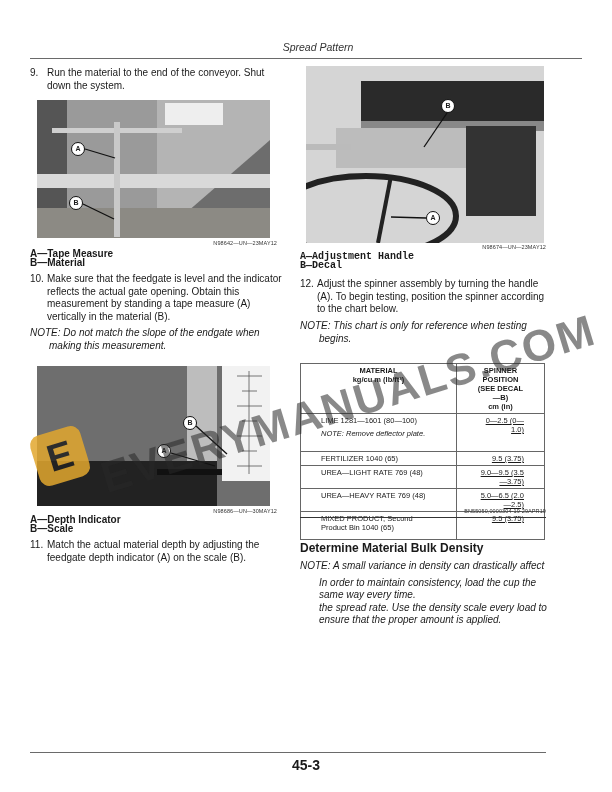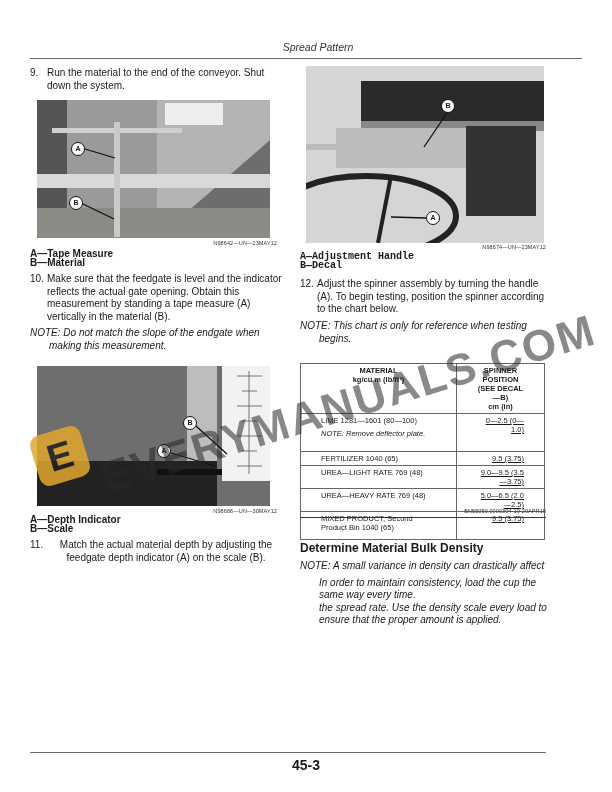--- a/index.html
+++ b/index.html
@@ -96,21 +96,21 @@
     <line x1="134" y1="87" x2="178" y2="100" stroke="#111" stroke-width="1.3"></line>
     <line x1="159" y1="60" x2="190" y2="88" stroke="#111" stroke-width="1.3"></line>
   </svg>
 </div>
 <div class="abs fig-id" style="left:37px; top:508px; width:240px;">N98686—UN—30MAY12</div>
 <div class="abs legend" style="left:30px; top:515px;">
   <div>A—Depth Indicator</div>
   <div>B—Scale</div>
 </div>
 
-<div class="abs step" style="left:30px; top:539px; width:255px;text-align:center;">
+<div class="abs step" style="left:30px; top:539px; width:255px;">
   <span class="num">11.</span>
   <span class="txt">Match the actual material depth by adjusting the feedgate depth indicator (A) on the scale (B).</span>
 </div>
 
 <div class="abs photo" style="left:306px; top:66px; width:238px; height:177px;">
   <svg width="238" height="177">
     <rect x="0" y="0" width="238" height="177" fill="#d5d5d5"></rect>
     <rect x="55" y="15" width="183" height="40" fill="#2a2a2a"></rect>
     <rect x="55" y="55" width="183" height="10" fill="#888"></rect>
     <rect x="30" y="62" width="140" height="40" fill="#bcbcbc"></rect>

